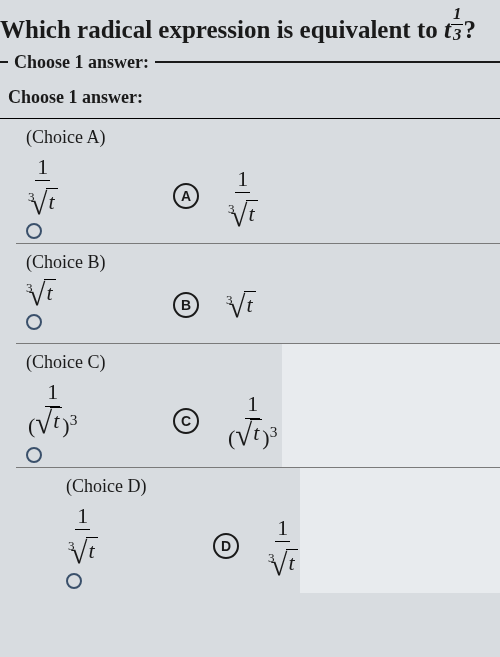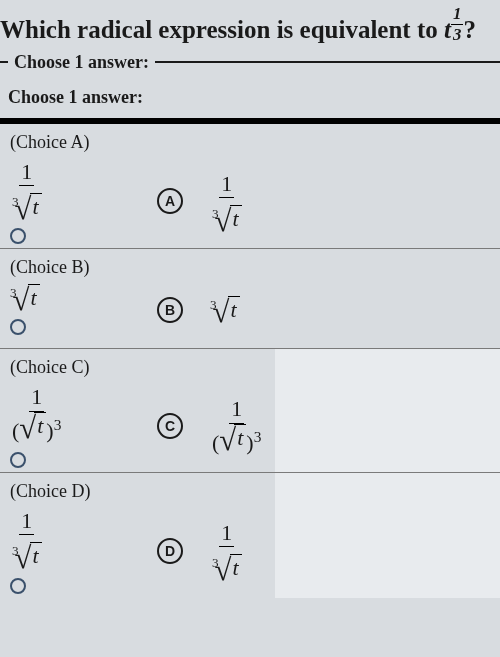--- a/index.html
+++ b/index.html
@@ -38,21 +38,22 @@
   }
   .fieldset-label .txt {
     font-weight: bold;
     font-size: 18px;
   }
   .choose2 {
     font-weight: bold;
     margin: 14px 0 10px 8px;
   }
   .choices {
-    border-top: 6px solid #000000;
+    border-top: 1px solid #000000;
+    padding-left: 16px;
   }
   .choice {
     border-bottom: 1px solid #7a7a7a;
     padding: 8px 10px 4px 10px;
     position: relative;
     min-height: 120px;
   }
   .choice-label {
     font-size: 18px;
     margin-bottom: 6px;
@@ -245,21 +246,21 @@
           <span class="num">1</span>
           <span class="den">(<span class="rad">
                 <span class="surd">√</span>
                 <span class="radicand">t</span>
               </span>)<span class="sup-line">3</span></span>
         </span>
       </div>
     </div>
   </div>
 
-  <div class="choice shaded" style="border-bottom:none;">
+  <div class="choice shaded" style="border-bottom:none;margin-left:40px;">
     <div class="choice-label">(Choice D)</div>
     <div class="choice-body">
       <div class="left-col">
         <span class="frac math" style="font-size:22px;">
           <span class="num">1</span>
           <span class="den"><span class="rad">
                 <span class="idx">3</span>
                 <span class="surd">√</span>
                 <span class="radicand">t</span>
               </span></span>

